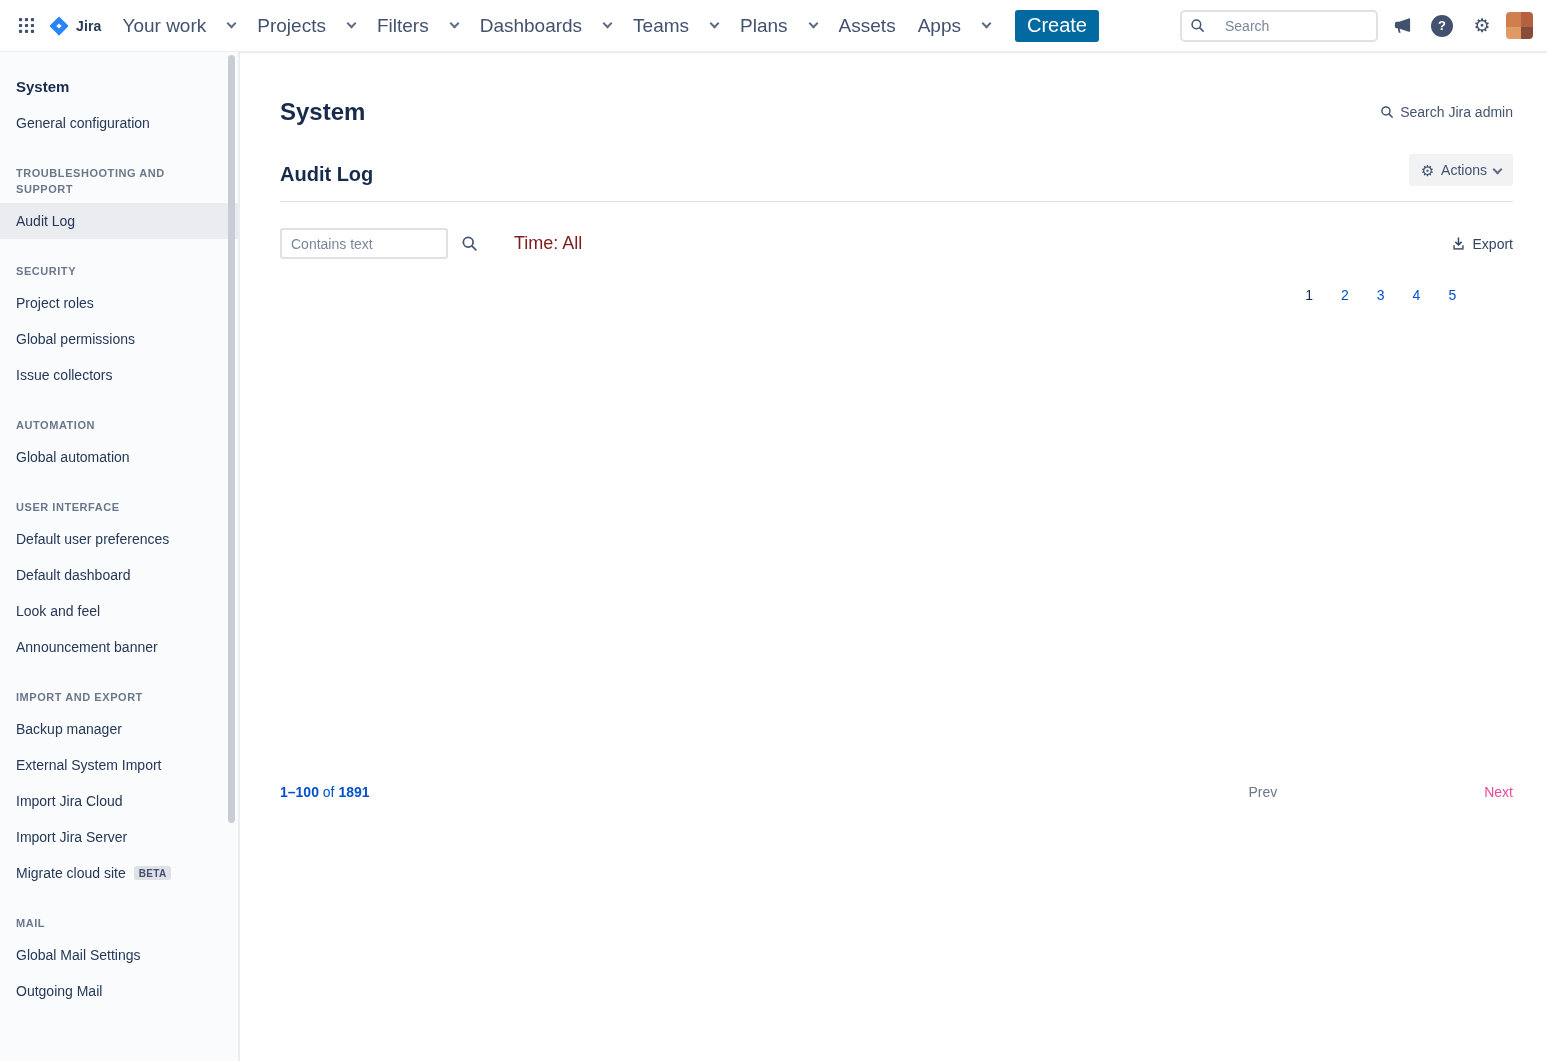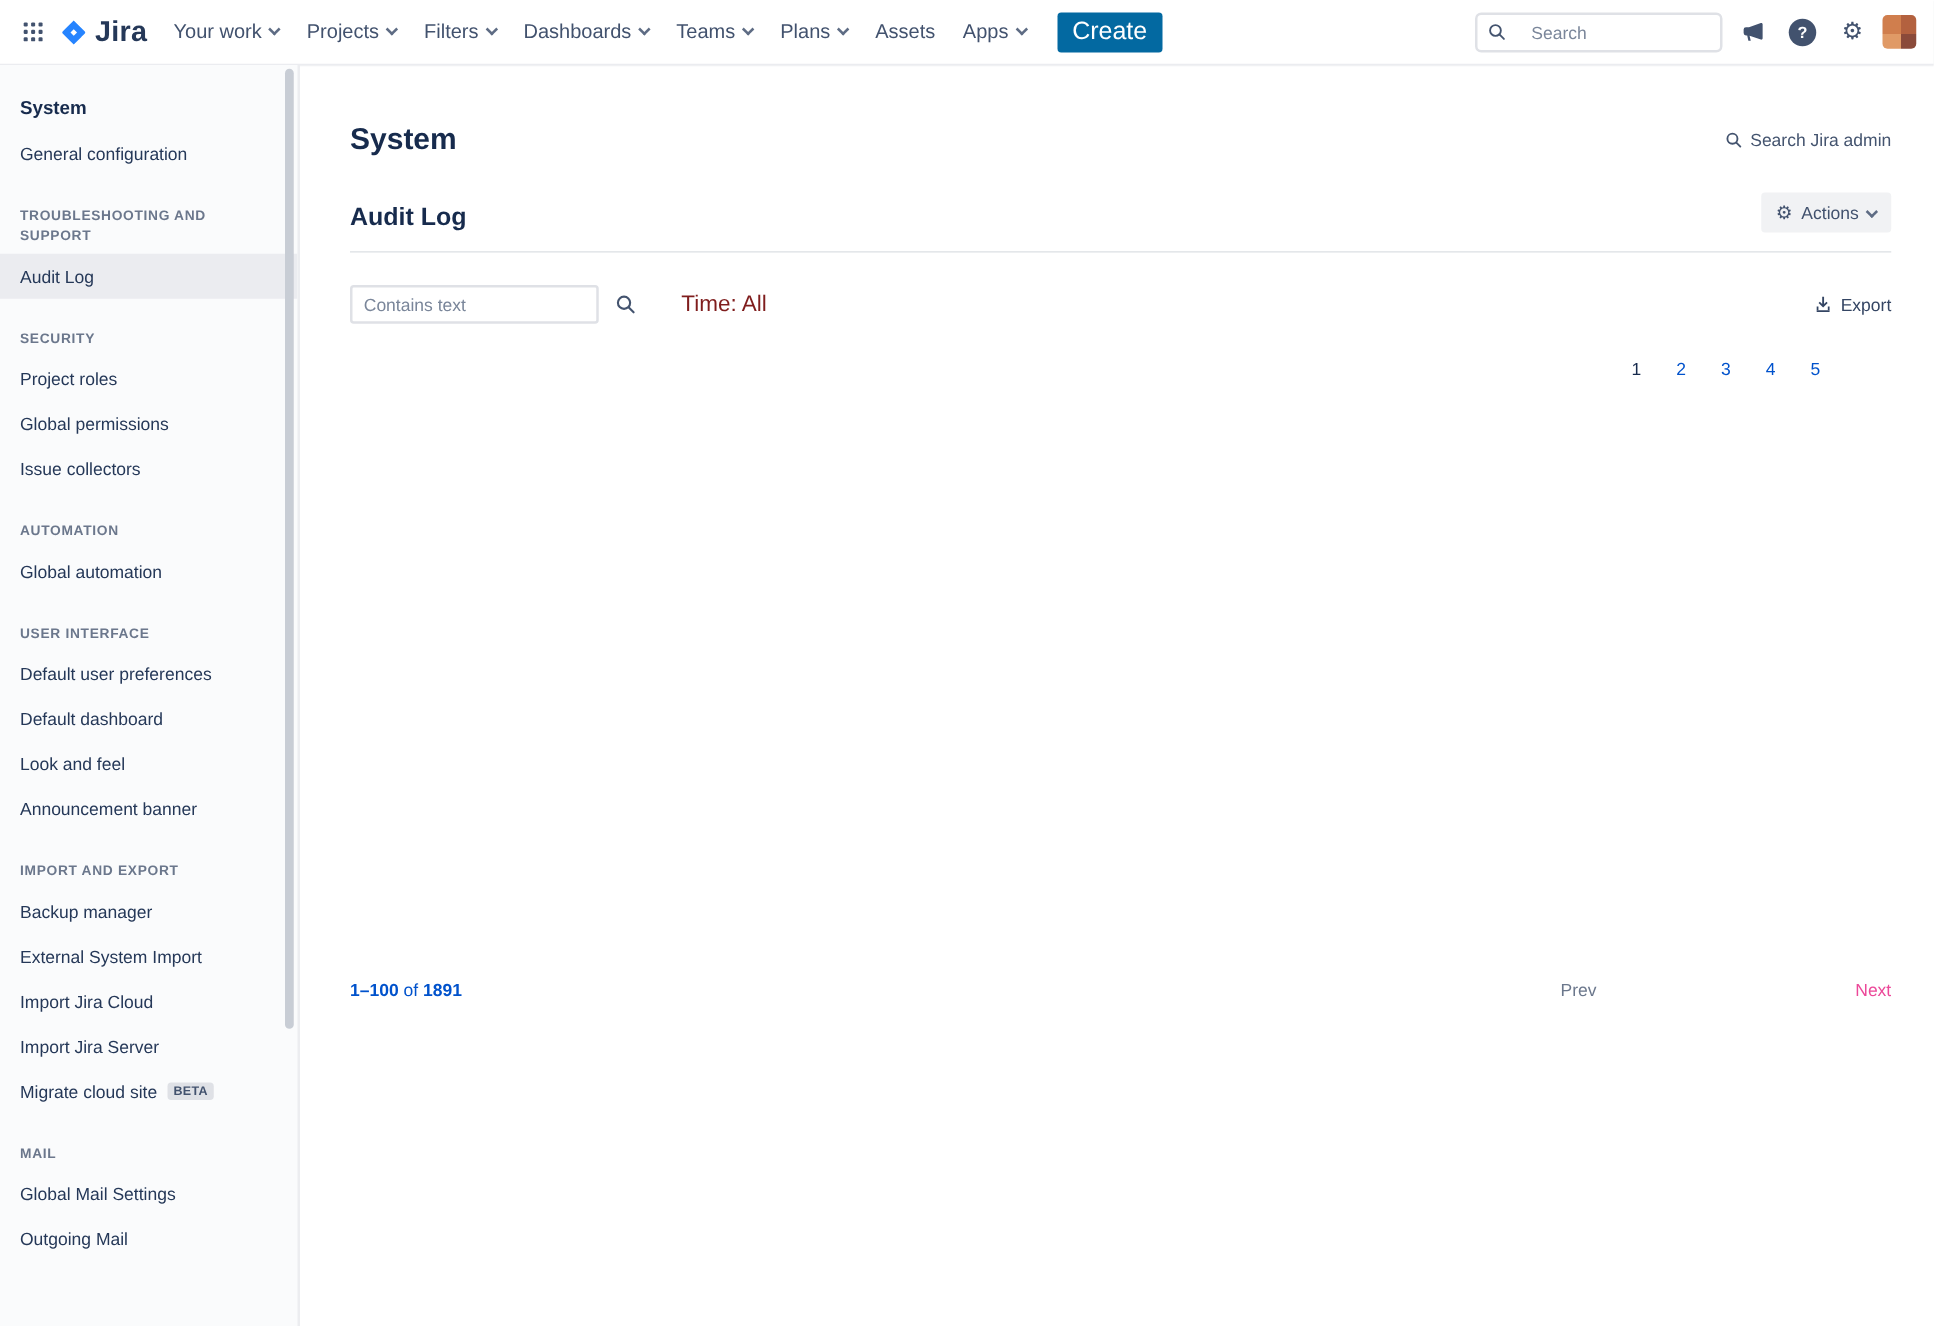--- a/index.html
+++ b/index.html
@@ -6,23 +6,23 @@
   html,body { width:1547px; height:1061px; overflow:hidden; background:#fff;
     font-family:"Liberation Sans", sans-serif; color:#172B4D; }
 
   
   .topnav { height:52px; display:flex; align-items:center; justify-content:space-between;
     padding:0 14px 0 10px; border-bottom:1px solid #EBECF0; box-shadow:0 1px 1px rgba(9,30,66,.08); background:#fff; }
   .nav-left { display:flex; align-items:center; }
   .iconbtn { width:32px; height:32px; display:inline-flex; align-items:center; justify-content:center;
     border-radius:4px; color:#42526E; cursor:pointer; flex:0 0 auto; }
   .logo { display:flex; align-items:center; gap:6px; padding:0 10px 0 6px; cursor:pointer; }
-  .logo-text { font-size:23px; font-weight:600; color:#253858; letter-spacing:.01em; }
+  .logo-text { font-size:14px; font-weight:600; color:#253858; letter-spacing:.01em; }
   #topnav-items { display:flex; align-items:center; }
-  .nav-item { display:inline-flex; align-items:center; gap:7px; padding:8px 11px; font-size:16px;
+  .nav-item { display:inline-flex; align-items:center; gap:22px; padding:8px 11px; font-size:19px;
     color:#42526E; border-radius:4px; cursor:pointer; white-space:nowrap; }
   .chev { width:7px; height:7px; border-right:2px solid #5E6C84; border-bottom:2px solid #5E6C84;
     transform:rotate(45deg); margin-top:-4px; display:inline-block; }
   .create-btn { margin-left:14px; height:32px; padding:0 12px; background:#0369a1; color:#fff;
     border:none; border-radius:3px; font-size:20px; font-weight:500; cursor:pointer;
     font-family:"Liberation Sans",sans-serif; }
   .nav-right { display:flex; align-items:center; gap:8px; }
   .search-box { display:flex; align-items:center; width:198px; height:32px; border:2px solid #DFE1E6;
     border-radius:5px; padding:0 8px; gap:20px; color:#44546F; background:#fff; }
   .search-box input { border:none; outline:none; flex:1; font-size:14px; color:#172B4D; min-width:0;
@@ -60,21 +60,21 @@
   .section-head { display:flex; align-items:flex-end; justify-content:space-between; margin-top:28px;
     padding-bottom:15px; border-bottom:1px solid #DCDFE4; }
   .section-title { font-size:20px; font-weight:700; color:#172B4D; }
   .actions-btn { display:inline-flex; align-items:center; gap:7px; height:32px; padding:0 12px;
     background:#F1F2F4; border:none; border-radius:3px; font-size:14px; font-weight:500; color:#42526E;
     cursor:pointer; font-family:"Liberation Sans",sans-serif; }
   .actions-btn .gear-glyph { font-size:15px; }
   .actions-btn .chev { margin-top:-2px; }
 
   .filter-row { display:flex; align-items:center; margin-top:26px; }
-  .contains-input { width:199px; height:31px; border:2px solid #DFE1E6; border-radius:3px;
+  .contains-input { width:168px; height:31px; border:2px solid #DFE1E6; border-radius:3px;
     padding:0 9px; font-size:14px; color:#172B4D; outline:none; font-family:"Liberation Sans",sans-serif; }
   .contains-input::placeholder { color:#7A869A; }
   .filter-search { margin-left:13px; color:#44546F; cursor:pointer; display:inline-flex; }
   .time-filter { margin-left:36px; font-size:18px; color:#7f1d1d; cursor:pointer; }
   .export-btn { margin-left:auto; display:inline-flex; align-items:center; gap:7px; font-size:14px;
     color:#344563; cursor:pointer; }
 
   .pagination-row { display:flex; align-items:center; justify-content:space-between; margin-top:28px;
     font-size:14px; }
   .count b { font-weight:700; }

